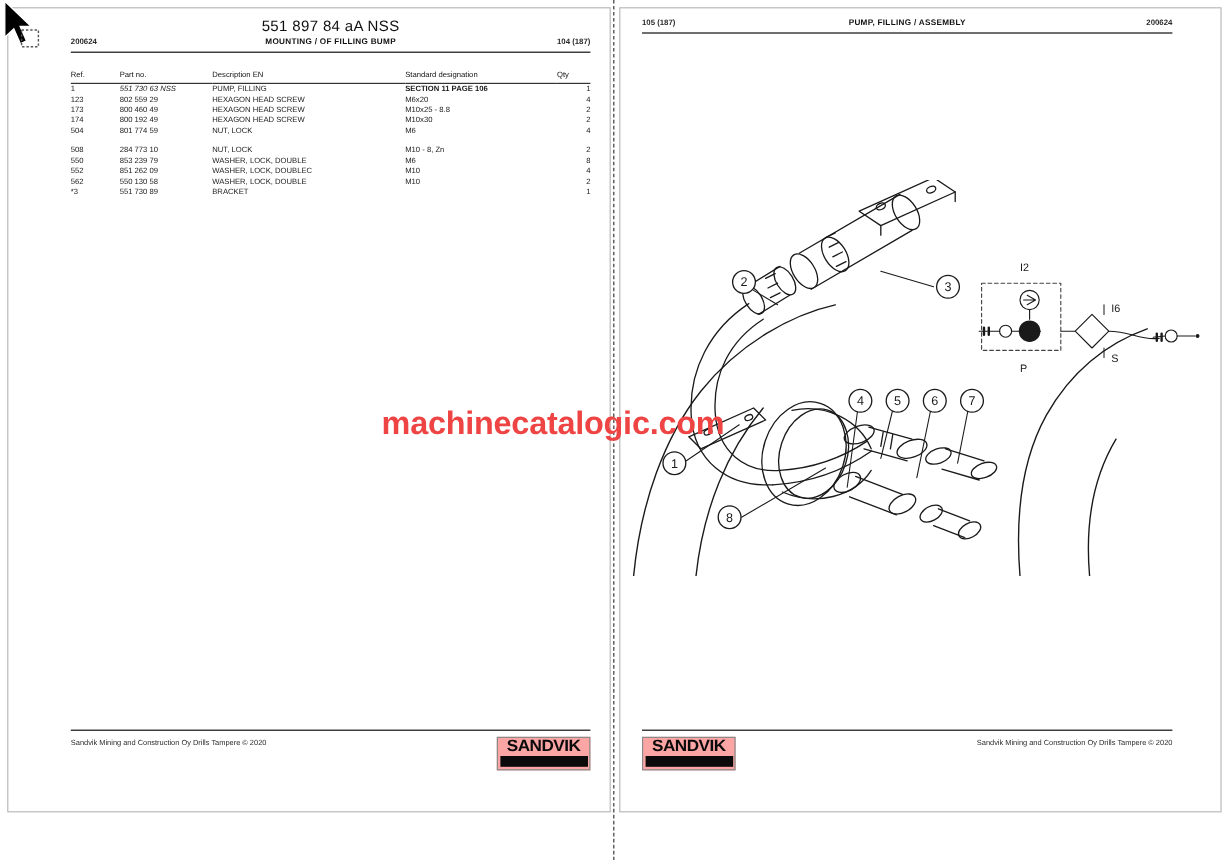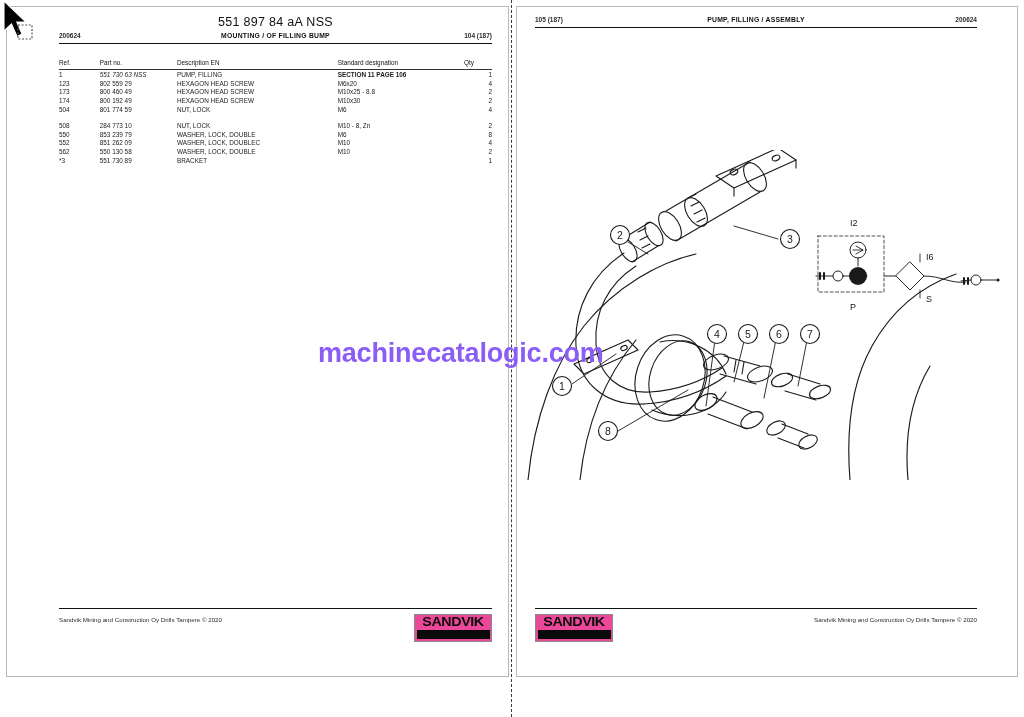--- a/index.html
+++ b/index.html
@@ -142,21 +142,21 @@
   .foot-txt {
     font-size: 6.2px;
     color: #2b2b2b;
     padding-top: 2px;
   }
 
   
   .logo {
     width: 76px;
     border: 1.3px solid #8a8a8a;
-    background: #ec4899;
+    background: #fca5a5;
     padding: 0;
     line-height: 0;
   }
   .logo-word {
     display: block;
     text-align: center;
     font-family: "Liberation Sans", sans-serif;
     font-weight: bold;
     font-size: 13.5px;
     letter-spacing: -0.4px;
@@ -172,21 +172,21 @@
   }
 
   
   .watermark {
     position: absolute;
     left: 318px;
     top: 338px;
     font-size: 27px;
     font-weight: bold;
     letter-spacing: -0.2px;
-    color: #8b5cf6;
+    color: #ef4444;
     white-space: nowrap;
     z-index: 5;
   }
 
   
   .figure {
     position: absolute;
     left: 520px;
     top: 150px;
     width: 494px;

